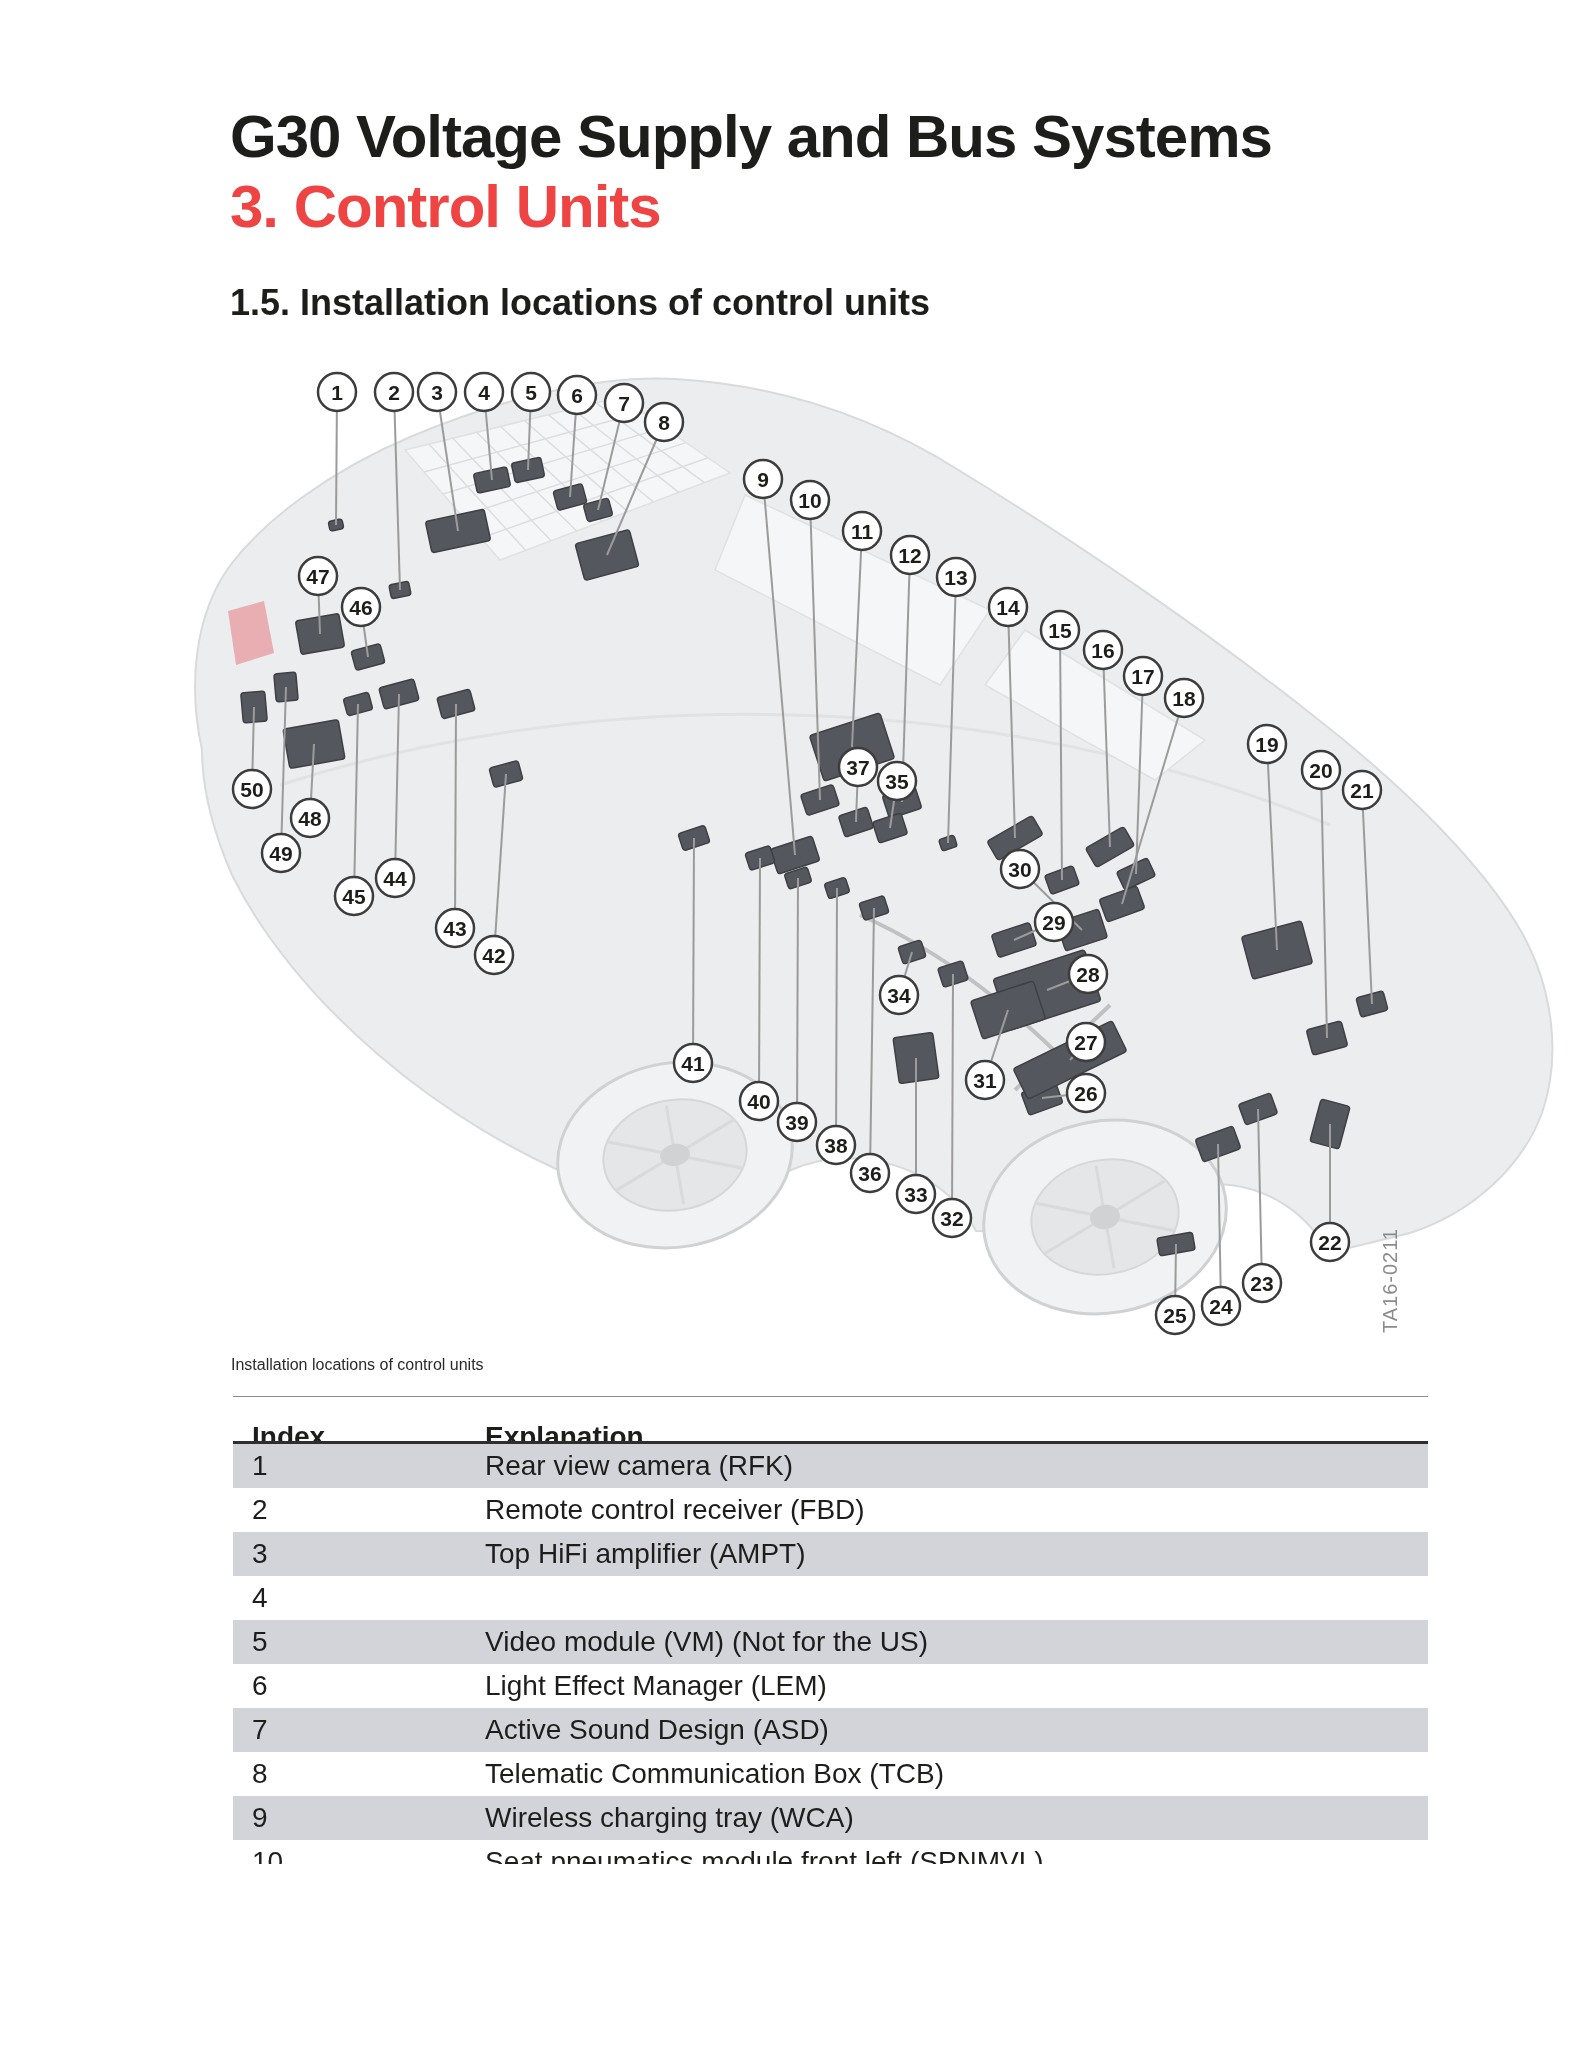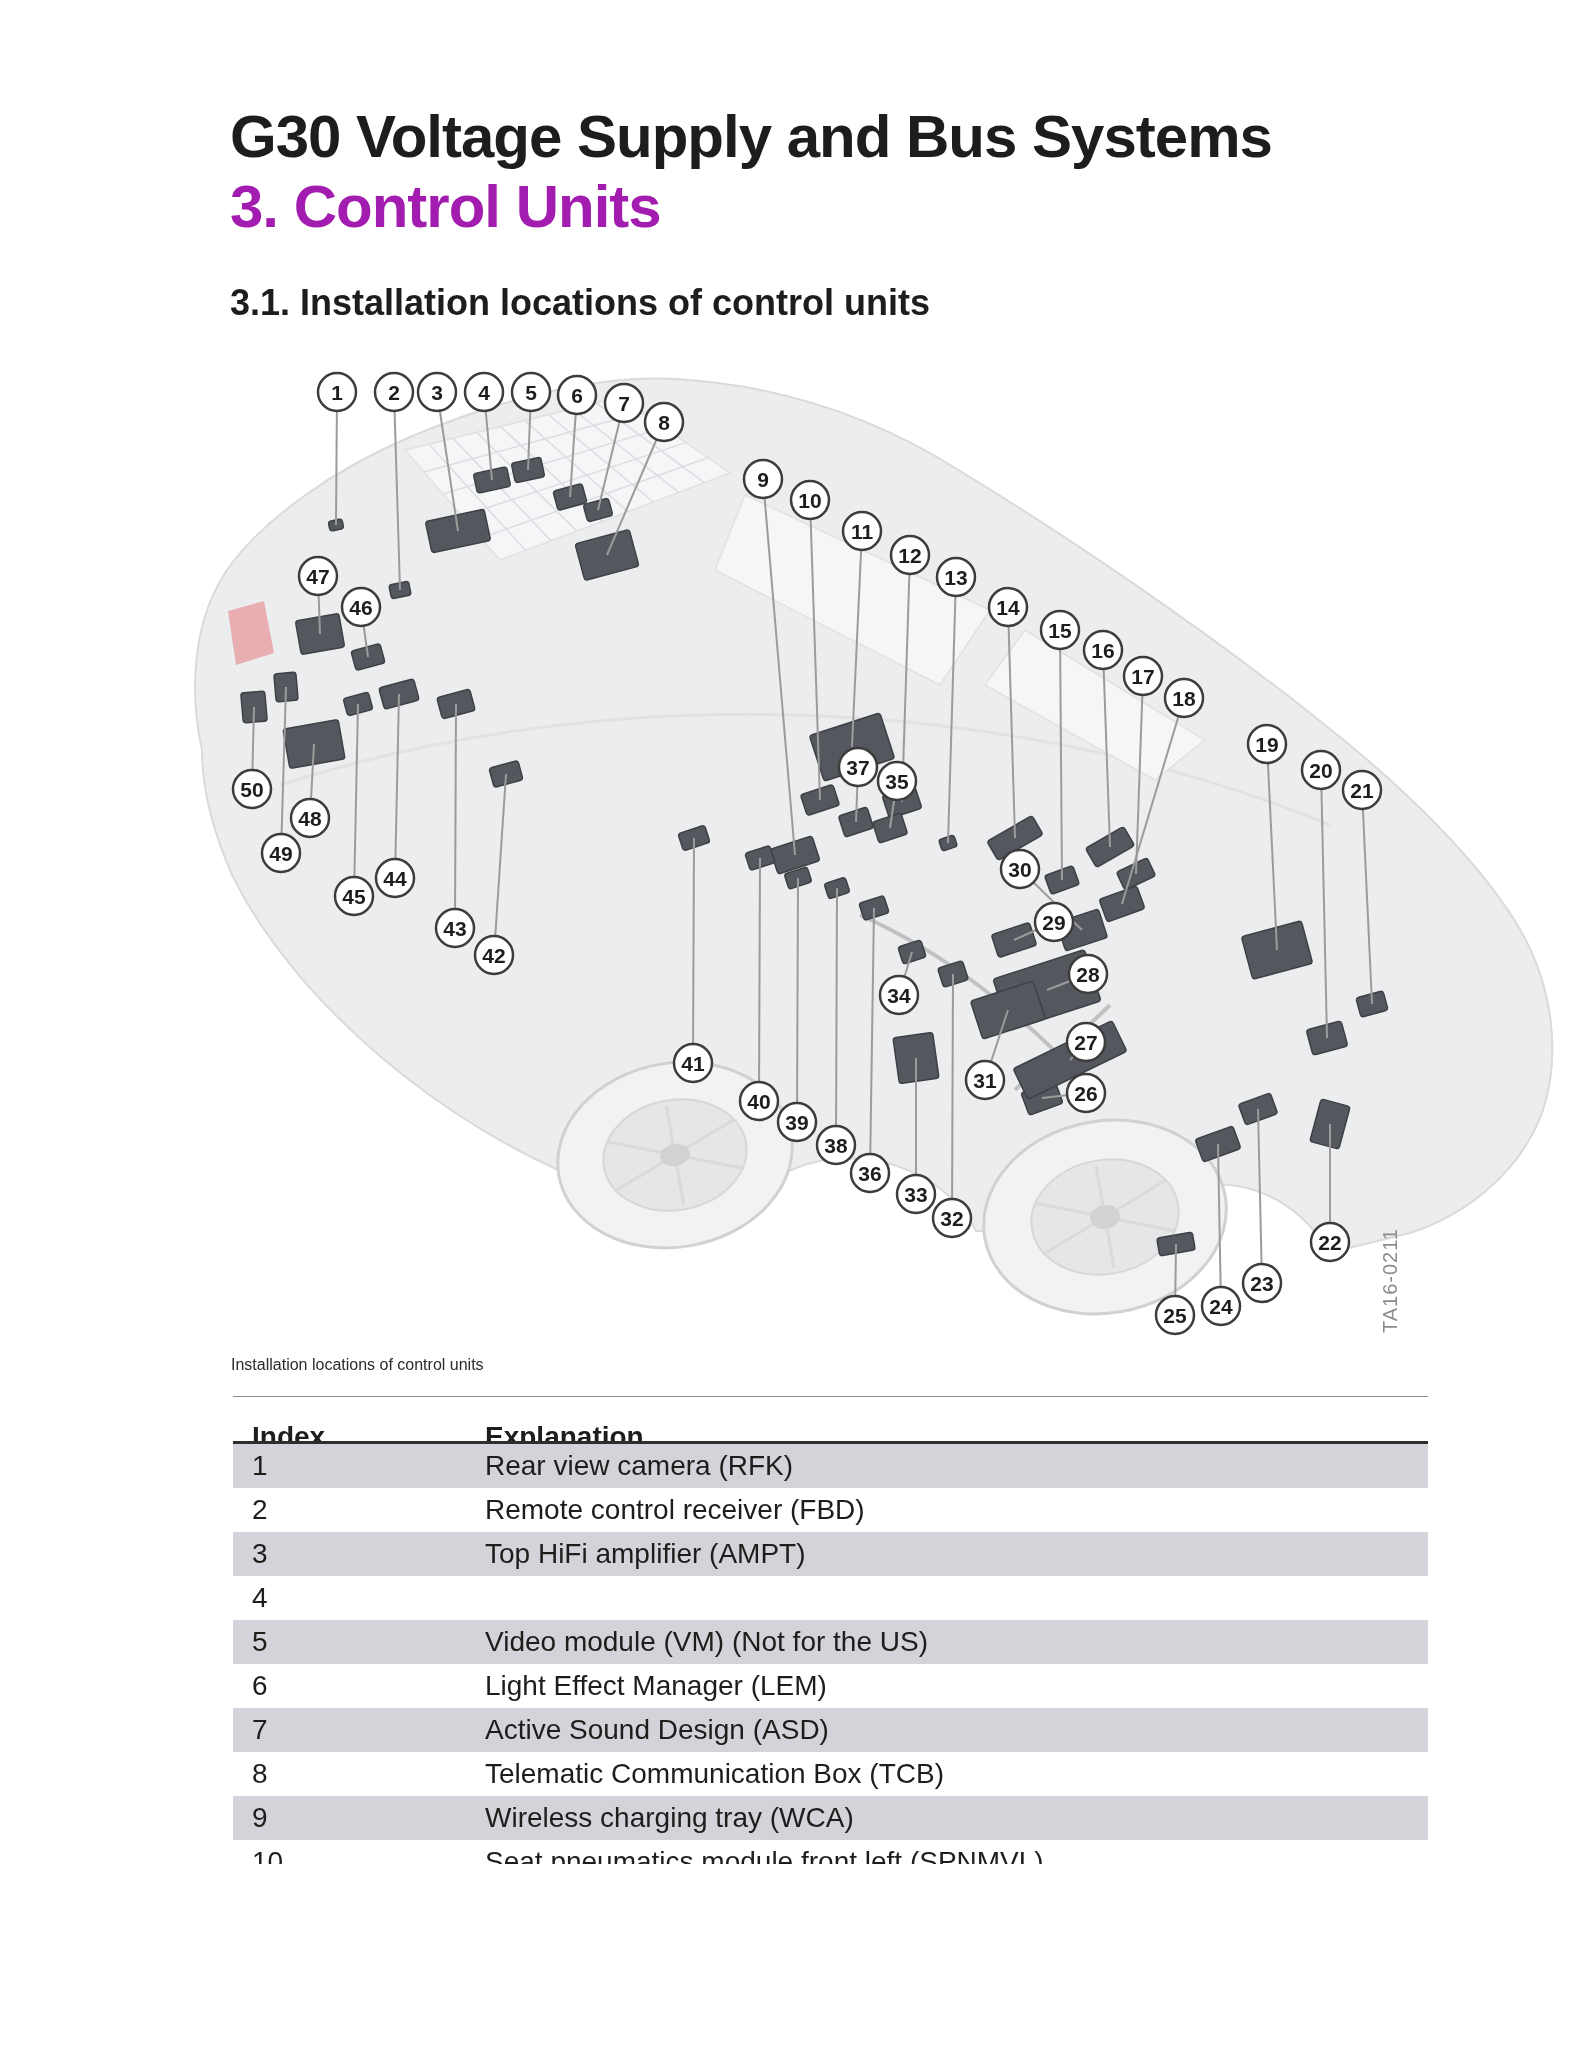--- a/index.html
+++ b/index.html
@@ -1,21 +1,21 @@
 <!DOCTYPE html>
 <html><head>
 <meta charset="utf-8">
 <style>
   html,body{margin:0;padding:0;background:#ffffff;}
   #page{position:relative;width:1583px;height:1864px;background:#ffffff;overflow:hidden;
         font-family:"Liberation Sans", sans-serif;color:#1d1d1b;}
   .h1{position:absolute;left:230px;top:104px;font-size:60px;font-weight:bold;
       letter-spacing:-1px;color:#1d1d1b;white-space:nowrap;line-height:1.1;}
   .h2{position:absolute;left:230px;top:174px;font-size:60px;font-weight:bold;
-      letter-spacing:-1px;color:#a21caf;white-space:nowrap;line-height:1.1;}
+      letter-spacing:-1px;color:#ef4444;white-space:nowrap;line-height:1.1;}
   .h3{position:absolute;left:230px;top:282px;font-size:36px;font-weight:bold;
       color:#1d1d1b;white-space:nowrap;}
   #diagram{position:absolute;left:170px;top:355px;width:1400px;height:1000px;}
   .caption{position:absolute;left:231px;top:1356px;font-size:16px;color:#2a2a2a;}
   .rule-top{position:absolute;left:233px;top:1396px;width:1195px;height:1px;background:#8a8a8a;}
   .thead{position:absolute;left:233px;top:1397px;width:1195px;height:44px;display:flex;align-items:center;margin-top:18px;}
   .rule-head{position:absolute;left:233px;top:1441px;width:1195px;height:3px;background:#2e2e2e;}
   #rows{position:absolute;left:233px;top:1444px;width:1195px;}
   .trow{display:flex;align-items:center;height:44px;font-size:28px;color:#1d1d1b;}
   .trow.shade{background:#d3d4d9;}
@@ -42,21 +42,21 @@
                fill:#1d1d1b;text-anchor:middle;}
   .figcode{font-family:"Liberation Sans",sans-serif;font-size:20px;fill:#8a8c8e;letter-spacing:1px;}
 </style>
 </head>
 <body>
 
 <div id="page">
 
   <div class="h1">G30 Voltage Supply and Bus Systems</div>
   <div class="h2">3. Control Units</div>
-  <div class="h3">3.1. Installation locations of control units</div>
+  <div class="h3">1.5. Installation locations of control units</div>
 
   <svg id="diagram" viewBox="0 0 1400 1000" xmlns="http://www.w3.org/2000/svg">
 
     <path class="car-body" d="M 32 395 C 18 330 24 258 62 208 C 96 164 160 116 240 82 C 335 42 430 20 505 24
          C 610 30 705 62 790 116 C 905 186 1035 275 1145 362 C 1235 432 1315 512 1352 578
          C 1382 632 1392 700 1372 758 C 1352 812 1302 858 1240 878 L 1158 898
          C 1120 822 1010 800 948 878 L 806 876 C 760 788 620 776 566 862 L 430 832
          C 268 772 122 642 62 520 C 42 474 32 432 32 395 Z"></path>
     <path class="car-line" d="M 110 430 C 420 330 820 330 1160 470"></path>
     <polygon class="car-window" points="235,95 450,42 560,118 330,205"></polygon>

